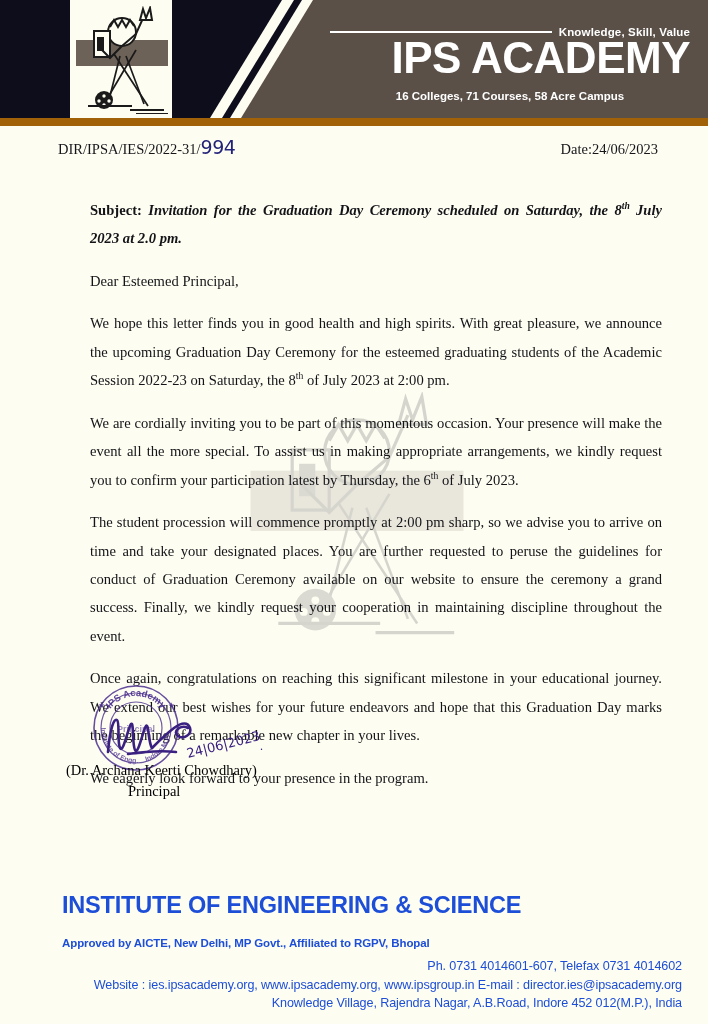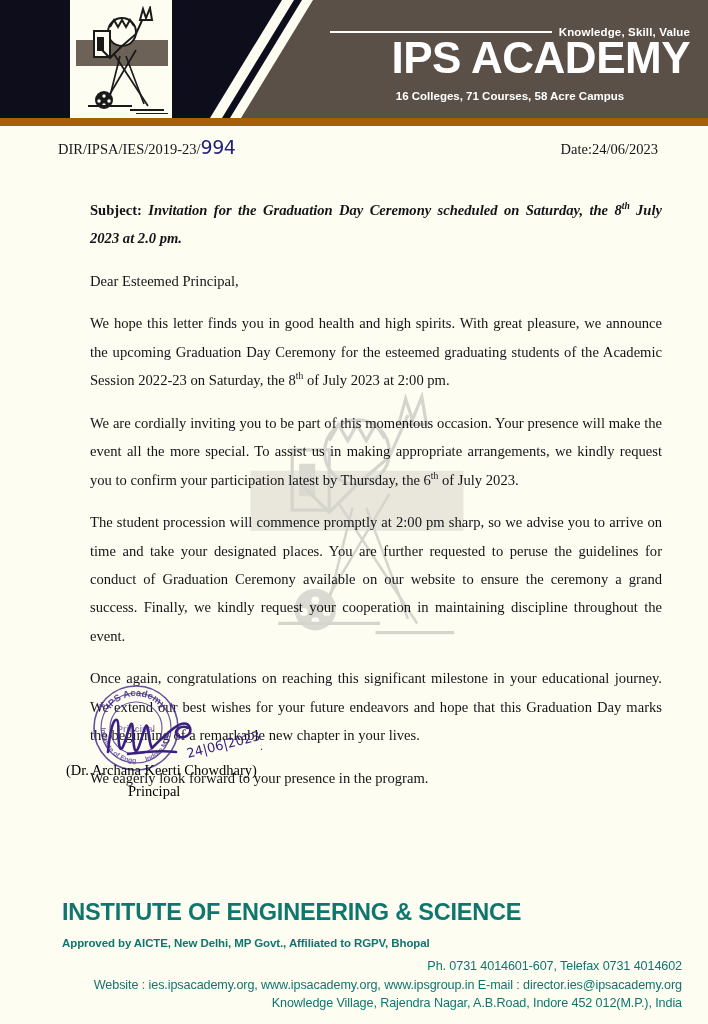--- a/index.html
+++ b/index.html
@@ -195,32 +195,32 @@
     opacity: 0.30;
     pointer-events: none;
   }
 
   
   .footer {
     position: absolute;
     left: 62px; bottom: 12px;
     width: 620px;
     font-family: "Liberation Sans", sans-serif;
-    color: #0f766e;
+    color: #1d4ed8;
   }
   .ft-title {
     font-size: 23.5px;
     font-weight: bold;
     letter-spacing: -0.2px;
     line-height: 1.1;
   }
   .ft-approved {
     font-size: 11.5px;
     font-weight: bold;
-    margin-top: 11px;
+    margin-top: 18px;
     letter-spacing: -0.1px;
   }
   .ft-lines {
     margin-top: 8px;
     font-size: 12.6px;
     line-height: 1.45;
     letter-spacing: -0.1px;
     text-align: right;
   }
   .ft-lines div { white-space: nowrap; }
@@ -299,21 +299,21 @@
     <circle cx="30" cy="90" r="1.7" fill="#fdfdf2"></circle>
     <circle cx="25" cy="95" r="1.7" fill="#fdfdf2"></circle>
     <circle cx="35" cy="95" r="1.7" fill="#fdfdf2"></circle>
     <circle cx="30" cy="99" r="1.7" fill="#fdfdf2"></circle>
     <line x1="14" y1="100" x2="58" y2="100" stroke="#7c7c7c" stroke-width="1.4"></line>
     <line x1="56" y1="104" x2="90" y2="104" stroke="#7c7c7c" stroke-width="1.4"></line>
   </svg>
 
   <div class="refline">
     <div>
-      <span>DIR/IPSA/IES/2019-23/</span><span class="ref-hand">994</span>
+      <span>DIR/IPSA/IES/2022-31/</span><span class="ref-hand">994</span>
     </div>
     <div>Date:24/06/2023</div>
   </div>
 
   <div class="content">
 
     <p class="subject">
       <span>Subject:</span>
       <span class="subj-body"><span>Invitation for the Graduation Day Ceremony scheduled on Saturday, the 8</span><sup>th</sup><span> July 2023 at 2.0 pm.</span></span>
     </p>

